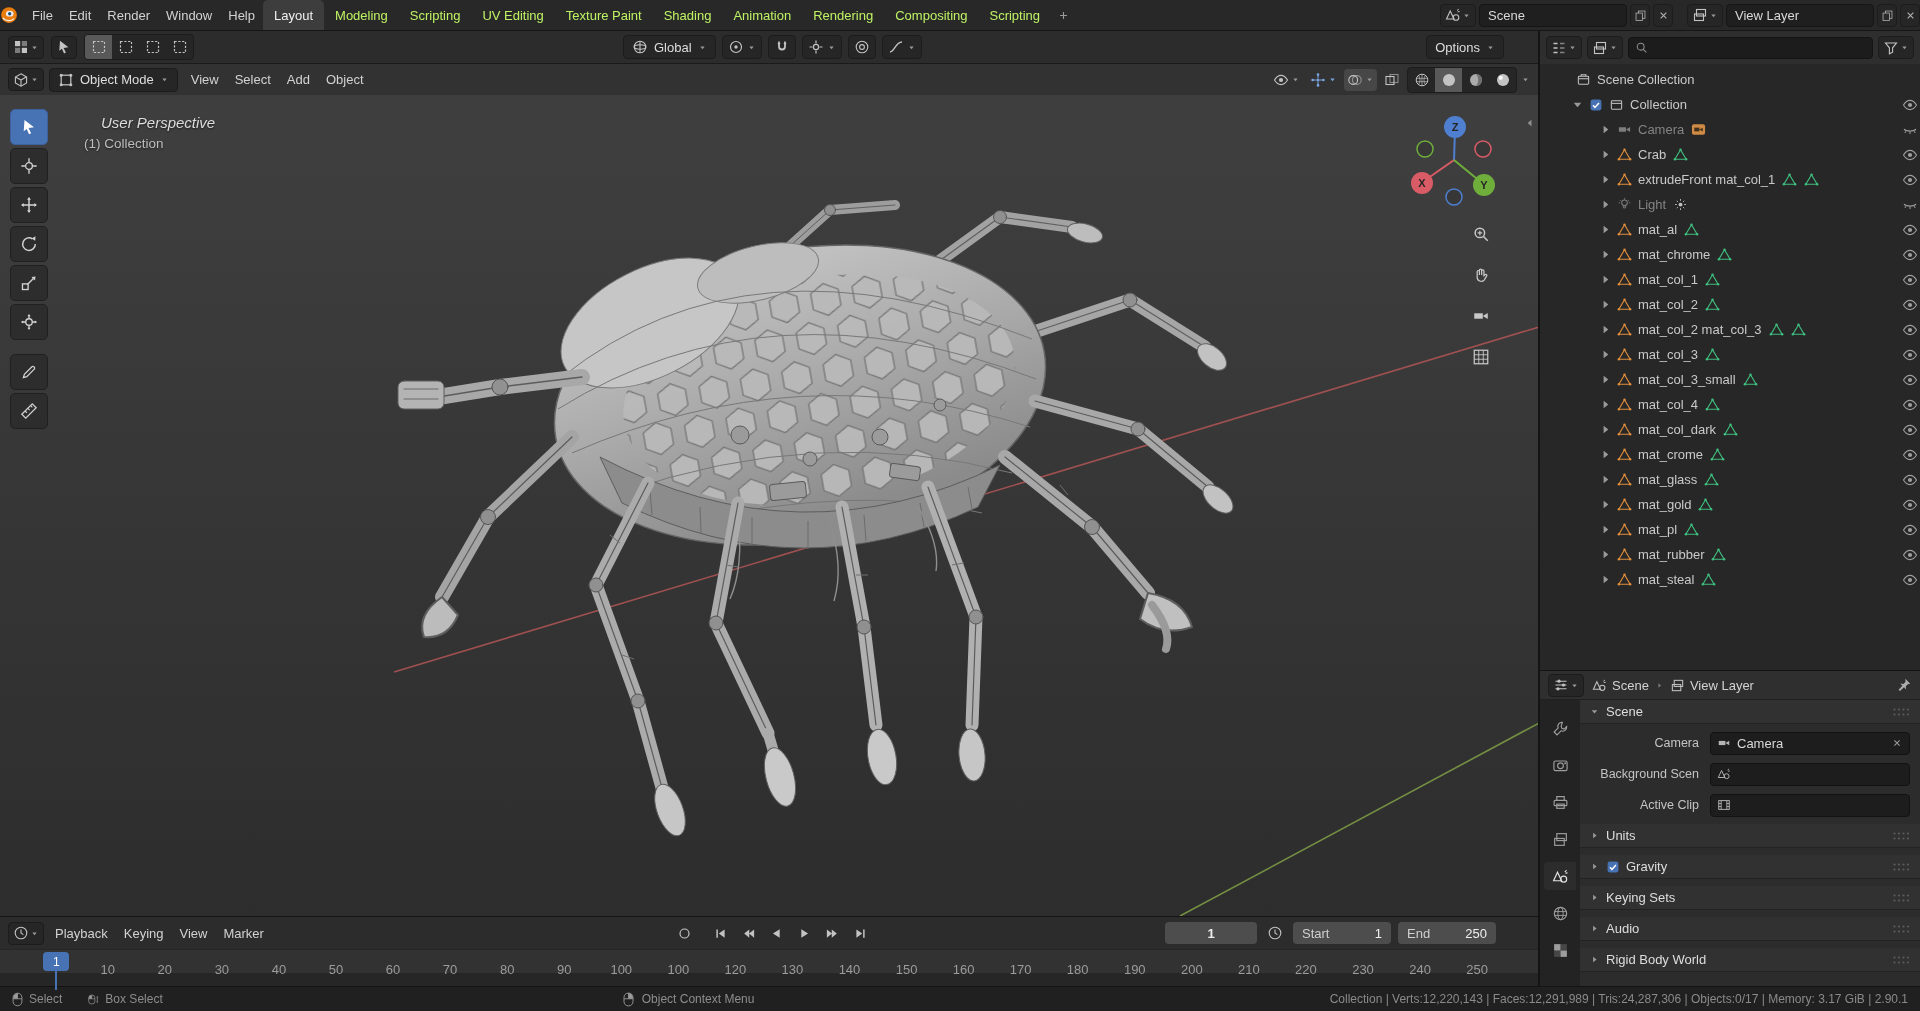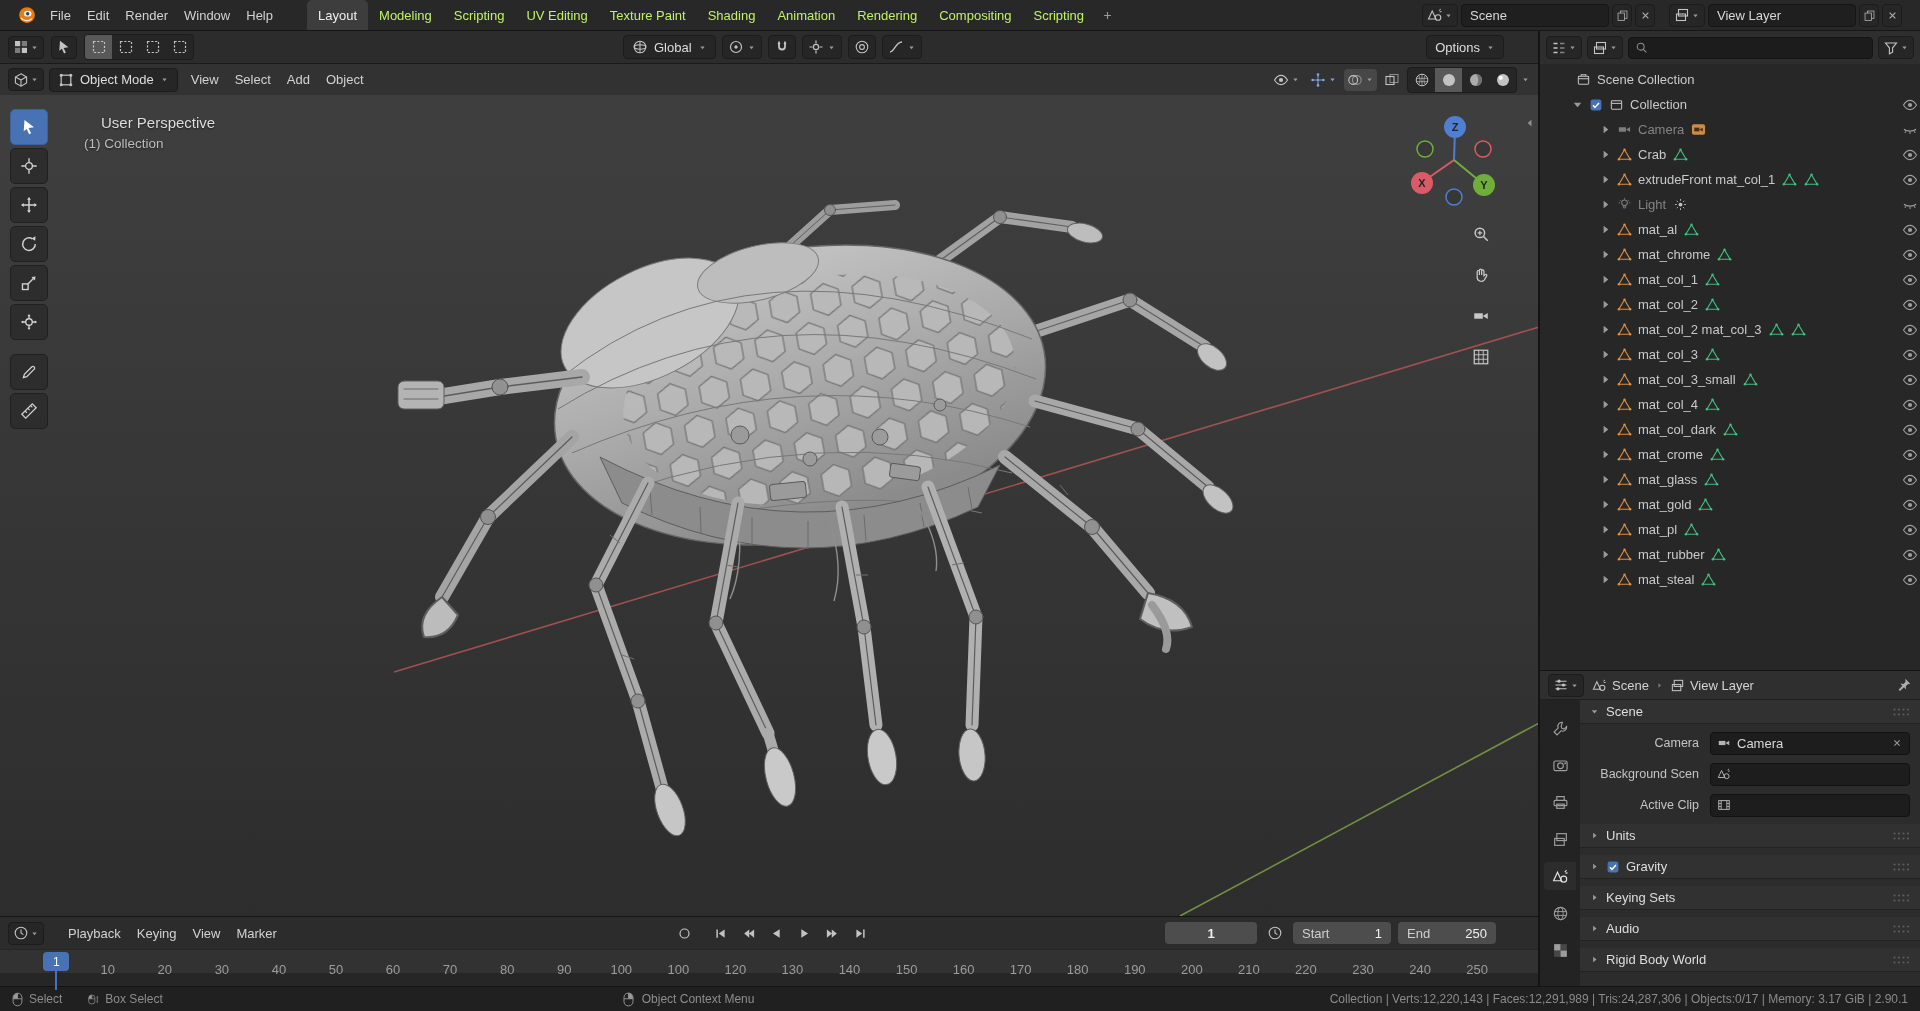--- a/index.html
+++ b/index.html
@@ -9,25 +9,25 @@
   .icon svg { width:100%; height:100%; display:block; }
   .icon.sm { width:9px; height:9px; color:#9a9a9a; }
   .icon.dim { color:#7d7d7d; }
   .c-orange { color:#e08e3c; }
   .c-green  { color:#3fbf7f; }
   .c-rust   { color:#c4705f; }
   .spacer { flex:1; }
 
   
   #topbar { height:31px; background:#282828; border-bottom:1px solid #161616;
-    display:flex; align-items:center; padding:0 18px; }
+    display:flex; align-items:center; padding:0 0; }
   #topbar .logo { width:18px; height:18px; margin-right:6px; }
   #topbar-menus { display:flex; }
   .menu-item { padding:3px 8px; border-radius:3px; color:#d2d2d2; cursor:default; }
-  #workspace-tabs { display:flex; margin-left:26px; height:100%; align-items:stretch; }
+  #workspace-tabs { display:flex; height:100%; align-items:stretch; }
   .ws-tab { padding:6px 11px 5px; color:#bef264; border-radius:5px 5px 0 0; display:flex; align-items:center; }
   .ws-tab.active { background:#3d3d3d; color:#f0f0f0; }
   .ws-add { display:flex; align-items:center; padding:0 7px; }
   .ws-add .icon { width:11px; height:11px; color:#9a9a9a; }
   .selector-group { display:flex; align-items:center; gap:3px; margin-left:14px; }
   .mini-btn { display:flex; align-items:center; gap:1px; background:#262626;
     border:1px solid #1c1c1c; border-radius:4px; height:23px; padding:0 4px; }
   .sel-field { display:flex; align-items:center; gap:6px; background:#1f1f1f; border:1px solid #151515;
     border-radius:4px; height:23px; padding:0 8px; width:148px; color:#d8d8d8; }
   .icon-btn { display:flex; align-items:center; justify-content:center; width:20px; height:23px;
@@ -55,21 +55,21 @@
   #viewport { flex:1; display:flex; flex-direction:column; }
   #viewport-header { height:31px; background:#323232; display:flex; align-items:center; padding:0 8px; gap:5px; }
   #viewport-menus { display:flex; }
   #viewport-canvas { position:relative; height:821px; background:linear-gradient(#3e3e3e 8%, #343434 60%, #2d2d2d); overflow:hidden; }
   .hdr-right { margin-left:auto; display:flex; align-items:center; gap:4px; }
   .hdr-btn { display:flex; align-items:center; gap:2px; padding:3px 3px; border-radius:4px; }
   .hdr-btn.pressed { background:#474747; }
   .hdr-btn.blue .icon { color:#7aa5e0; }
 
   #overlay-text { position:absolute; top:16px; left:84px; text-shadow:0 1px 2px rgba(0,0,0,.55); line-height:1.55; }
-  #overlay-text .l1 { font-size:15px; color:#dcdcdc; margin-left:17px; }
+  #overlay-text .l1 { font-size:15px; color:#dcdcdc; margin-left:17px;font-style:italic; }
   #overlay-text .l2 { font-size:13.5px; color:#bdbdbd; }
 
   #tool-column { position:absolute; top:14px; left:10px; display:flex; flex-direction:column; gap:3px; }
   .tool-btn { width:38px; height:36px; background:rgba(43,43,43,.88); border:1px solid #202020;
     border-radius:5px; display:flex; align-items:center; justify-content:center; }
   .tool-btn .icon { width:18px; height:18px; color:#d2d2d2; }
   .tool-btn.active { background:#4772b3; border-color:#3c619c; }
   .tool-btn.active .icon { color:#fff; }
   .tool-btn.gap { margin-top:11px; }
 
@@ -77,21 +77,21 @@
   #nav-gizmo text { font:bold 11px "Liberation Sans",sans-serif; fill:#262626; text-anchor:middle; }
   #view-nav-buttons { position:absolute; top:126px; right:44px; display:flex; flex-direction:column; gap:15px; }
   .vbtn { width:26px; height:26px; display:flex; align-items:center; justify-content:center; }
   .vbtn .icon { width:18px; height:18px; color:#c9c9c9; }
   #sidebar-collapse { position:absolute; right:0; top:22px; width:14px; height:18px; }
   #sidebar-collapse .icon { width:12px; height:12px; color:#8e8e8e; }
 
   
   #timeline { height:70px; border-top:1px solid #141414; }
   #timeline-header { height:32px; background:#2c2c2c; display:flex; align-items:center; padding:0 8px; position:relative; }
-  #timeline-menus { display:flex; margin-left:16px; }
+  #timeline-menus { display:flex; margin-left:3px; }
   #transport { position:absolute; left:672px; display:flex; align-items:center; gap:3px; }
   .tbtn { width:25px; height:22px; display:flex; align-items:center; justify-content:center; color:#c6c6c6; border-radius:3px; }
   .tbtn .icon { width:15px; height:15px; }
   #transport .rec { margin-right:8px; }
   .tl-fields { margin-left:auto; margin-right:34px; display:flex; align-items:center; gap:7px; }
   .num-field { height:22px; background:#4d4d4d; border-radius:4px; display:flex; align-items:center;
     padding:0 9px; color:#ededed; }
   #frame-field { width:92px; justify-content:center; font-weight:bold; }
   .num-field.se { width:98px; }
   .nf-label { color:#cfcfcf; } .nf-value { margin-left:auto; color:#f0f0f0; }

